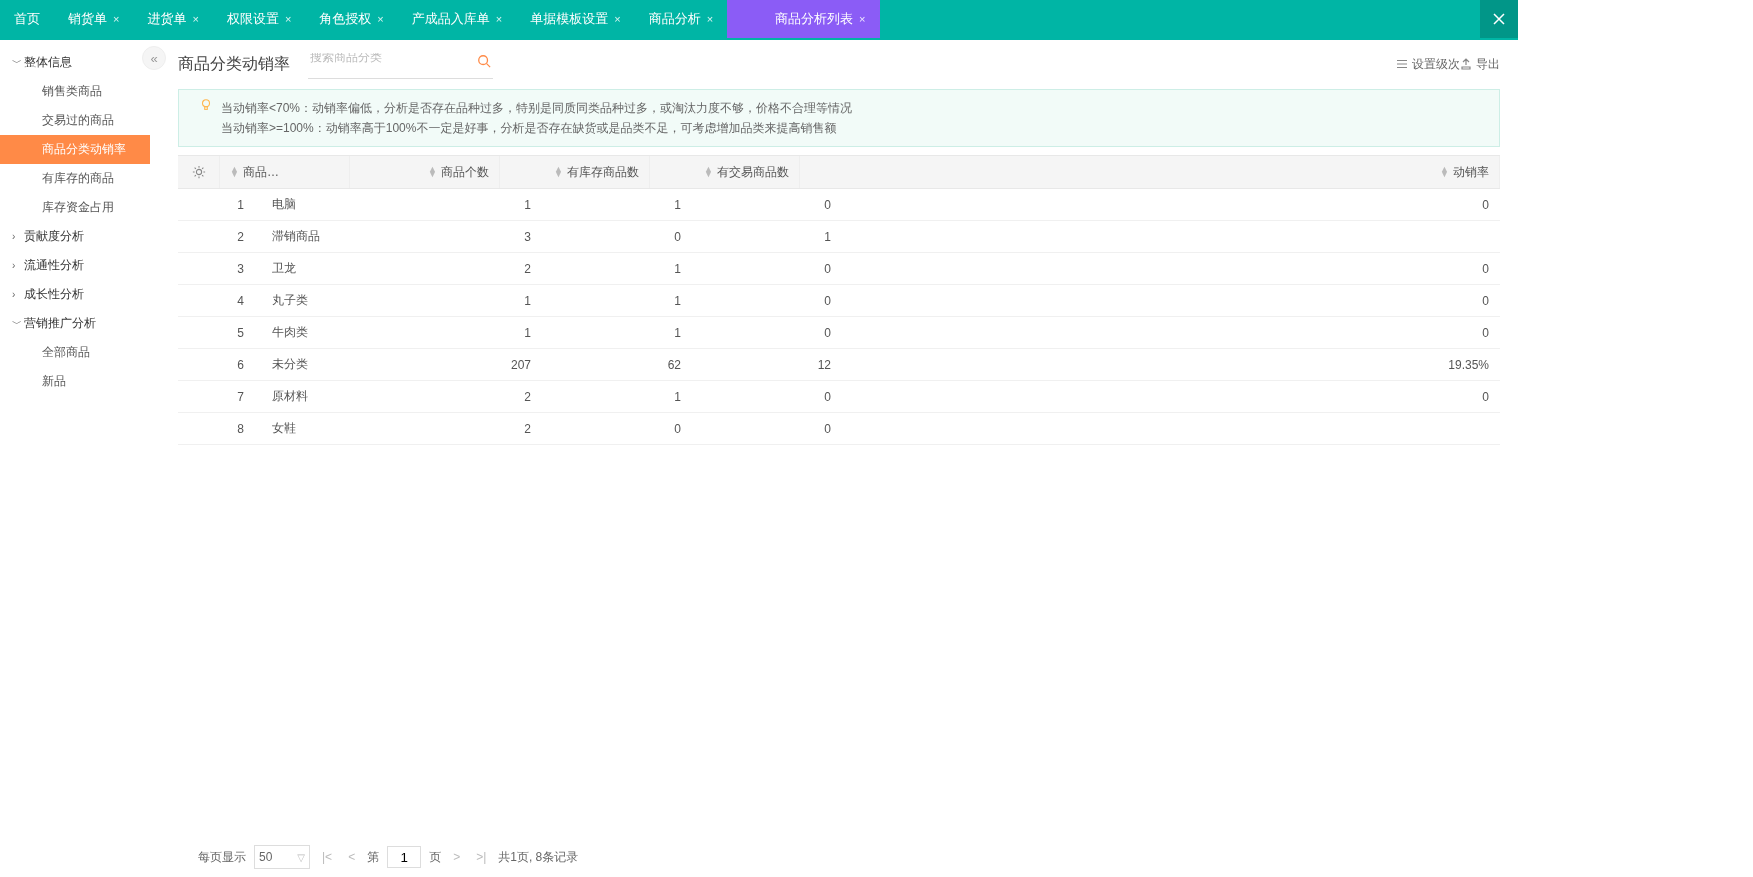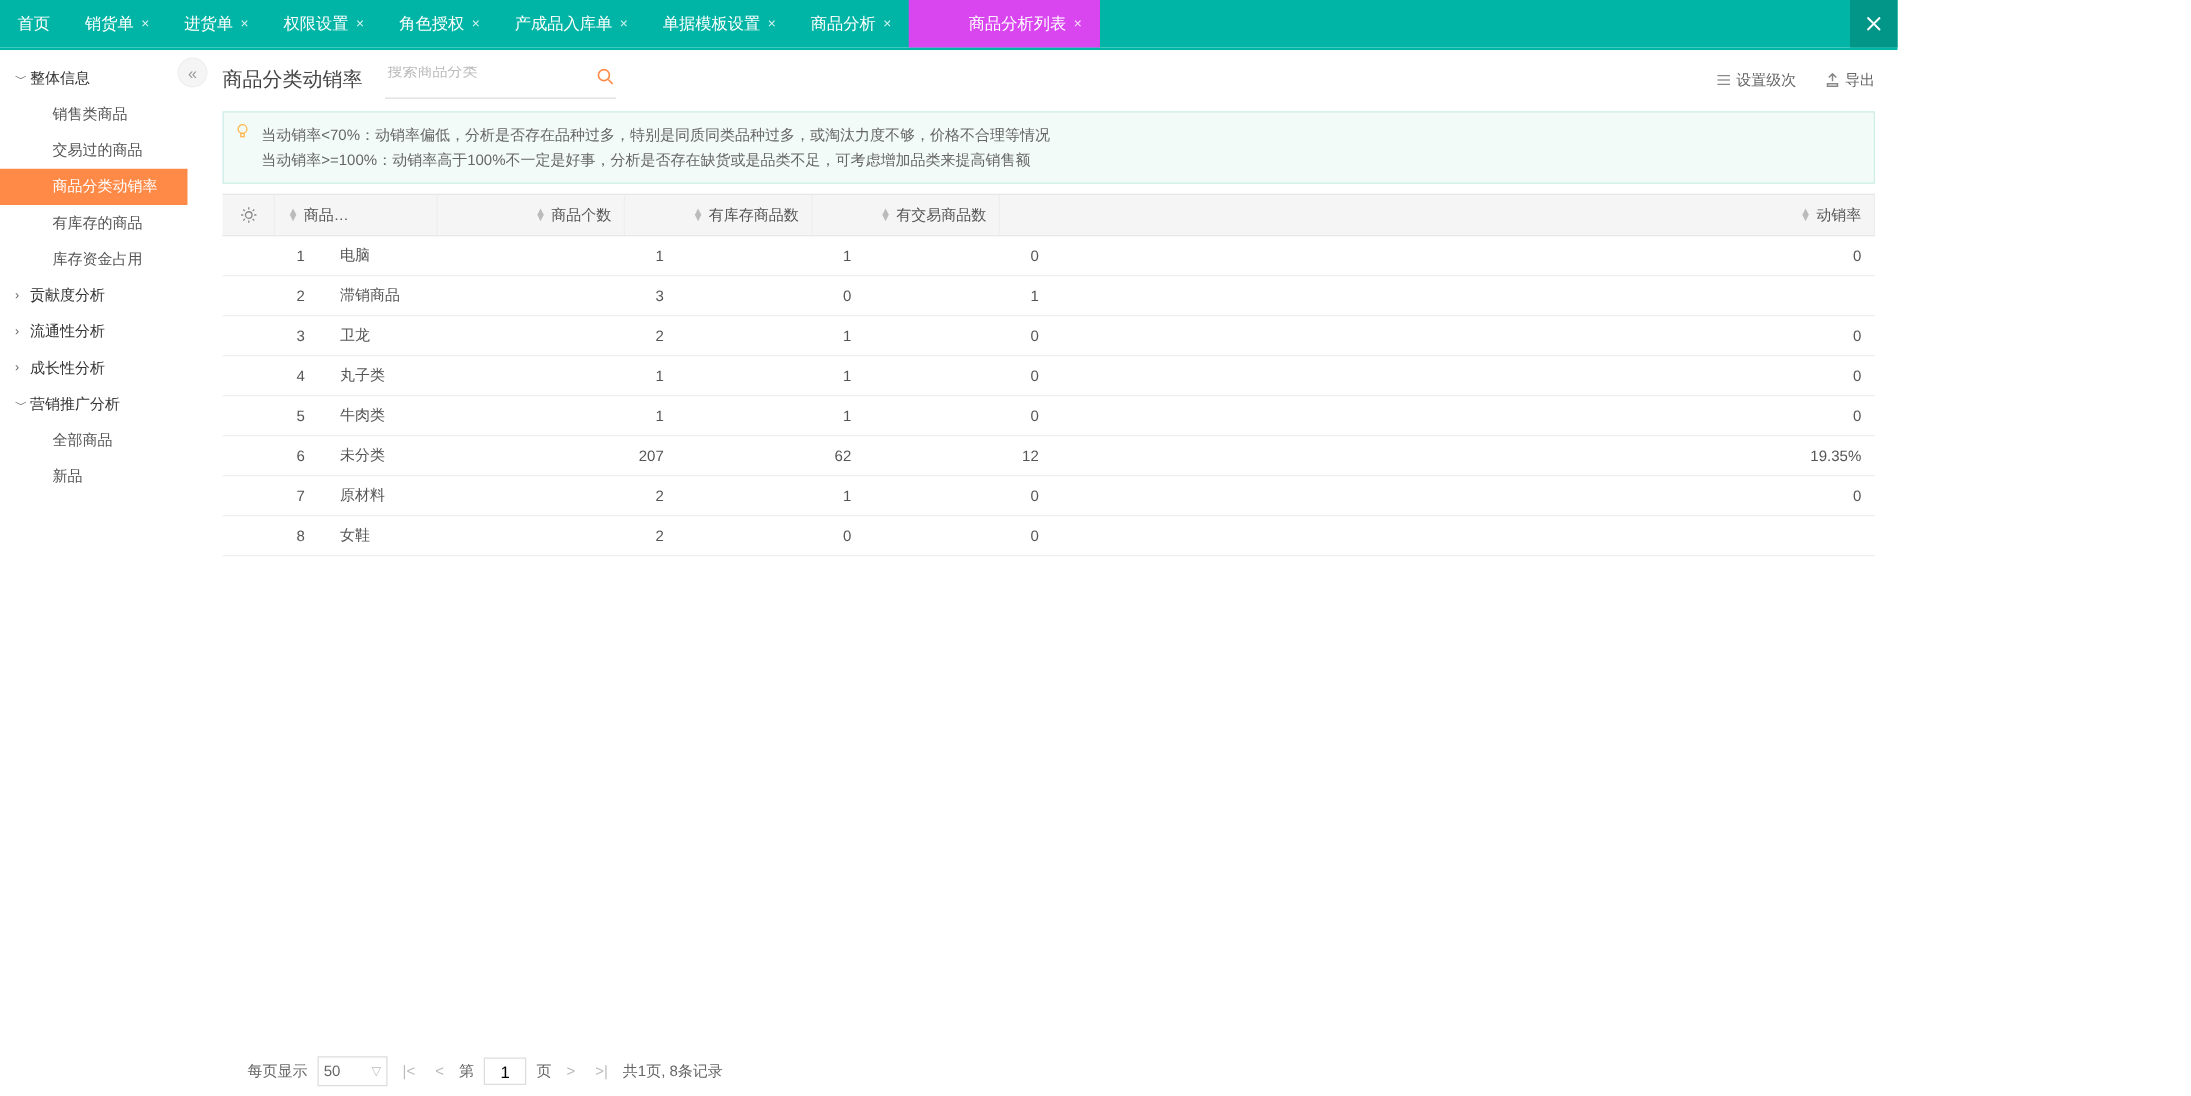--- a/index.html
+++ b/index.html
@@ -2,21 +2,21 @@
 <html><head>
 <meta charset="utf-8">
 <style>
 * { box-sizing: border-box; margin: 0; padding: 0; }
 body { font-family: "Microsoft YaHei", Arial, sans-serif; font-size: 12px; color: #333; background: #fff; overflow: hidden; }
 .app { width: 1518px; height: 877px; display: flex; flex-direction: column; }
 
 
 .top-tabs { height: 38px; background: #00b5a5; display: flex; align-items: stretch; color: #fff; position: relative; }
 .tab { display: flex; align-items: center; padding: 0 14px; cursor: pointer; font-size: 13px; white-space: nowrap; }
-.tab.active { background: #d946ef; padding-left: 48px; }
+.tab.active { background: #8b5cf6; padding-left: 48px; }
 .tab .tab-close { margin-left: 6px; font-size: 11px; opacity: 0.85; }
 .top-close { position: absolute; right: 0; top: 0; width: 38px; height: 38px; display: flex; align-items: center; justify-content: center; background: #019688; cursor: pointer; }
 
 
 .body { flex: 1; display: flex; border-top: 2px solid #00b5a5; min-height: 0; }
 
 
 .sidebar { width: 150px; background: #fff; padding-top: 8px; position: relative; flex-shrink: 0; }
 .collapse-btn { position: absolute; right: -16px; top: 6px; width: 24px; height: 24px; border-radius: 50%; background: #f5f5f5; color: #999; display: flex; align-items: center; justify-content: center; cursor: pointer; font-size: 13px; border: 1px solid #eee; }
 .side-group-title { display: flex; align-items: center; padding: 6px 12px; cursor: pointer; color: #333; }
@@ -25,25 +25,25 @@
 .side-item.active { background: #ff8a47; color: #fff; }
 
 
 .main { flex: 1; display: flex; flex-direction: column; padding: 10px 18px 0 28px; min-width: 0; }
 .header-row { display: flex; align-items: center; margin-bottom: 10px; }
 .page-title { font-size: 16px; color: #444; margin-right: 18px; }
 .search-wrap { position: relative; width: 185px; }
 .search-input { width: 100%; height: 26px; border: none; border-bottom: 1px solid #ddd; padding: 0 22px 16px 2px; font-size: 12px; outline: none; color: #333; }
 .search-input::placeholder { color: #bbb; }
 .search-icon { position: absolute; right: 2px; top: 4px; color: #ff8a47; font-size: 14px; }
-.header-actions { margin-left: auto; display: flex; gap: 23px; color: #666; }
+.header-actions { margin-left: auto; display: flex; gap: 0; color: #666; }
 .header-action { cursor: pointer; display: flex; align-items: center; gap: 4px; }
 
 
-.tip-box { border: 1px solid #cdeee6; background: #f2fbf8; padding: 8px 8px; color: #666; line-height: 1.7; display: flex; gap: 8px; margin-bottom: 8px; }
+.tip-box { border: 1px solid #cdeee6; background: #f2fbf8; padding: 8px 20px; color: #666; line-height: 1.7; display: flex; gap: 8px; margin-bottom: 8px; }
 .tip-icon { color: #ffb64d; flex-shrink: 0; }
 
 
 .table-wrap { flex: 1; display: flex; flex-direction: column; min-height: 0; }
 .thead { display: flex; height: 34px; background: #f5f5f5; border-top: 1px solid #e8e8e8; border-bottom: 1px solid #e8e8e8; align-items: stretch; }
 .th, .td { display: flex; align-items: center; border-right: 1px solid #eee; padding: 0 10px; }
 .th { color: #555; position: relative; }
 .sort-icon { color: #bbb; font-size: 9px; margin-right: 4px; display: inline-flex; flex-direction: column; line-height: 5px; }
 .col-gear { width: 42px; justify-content: center; }
 .col-idx { width: 42px; justify-content: center; }

